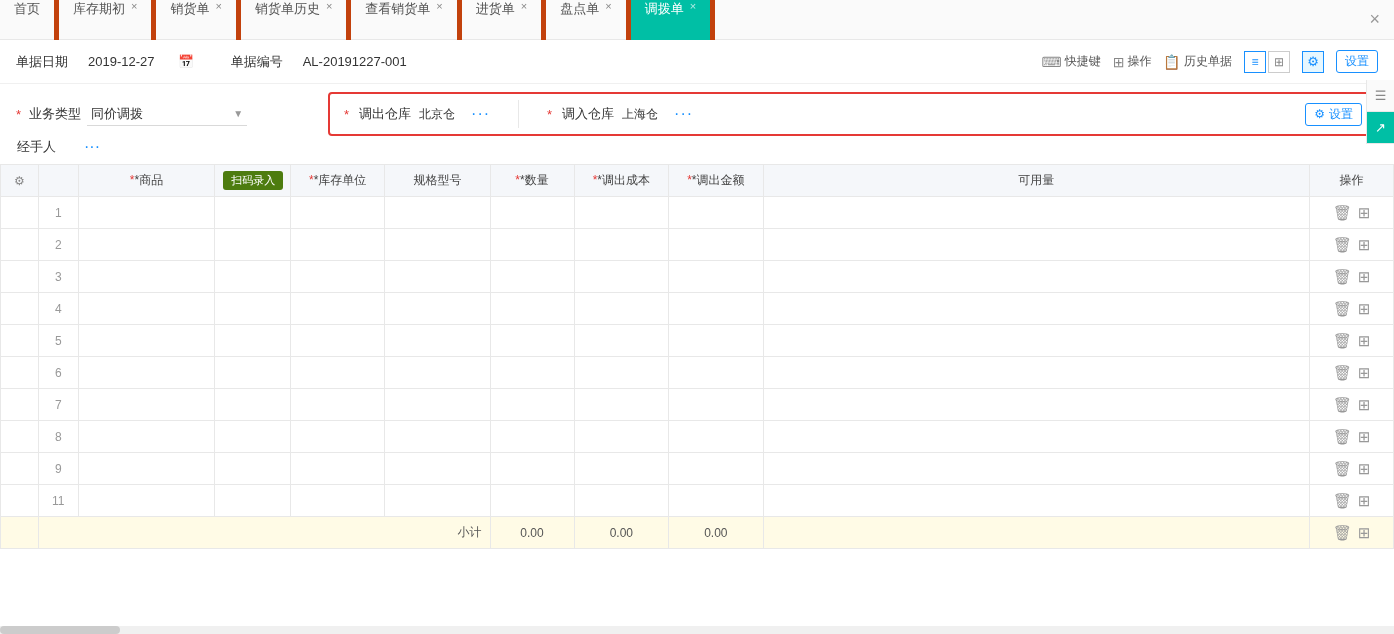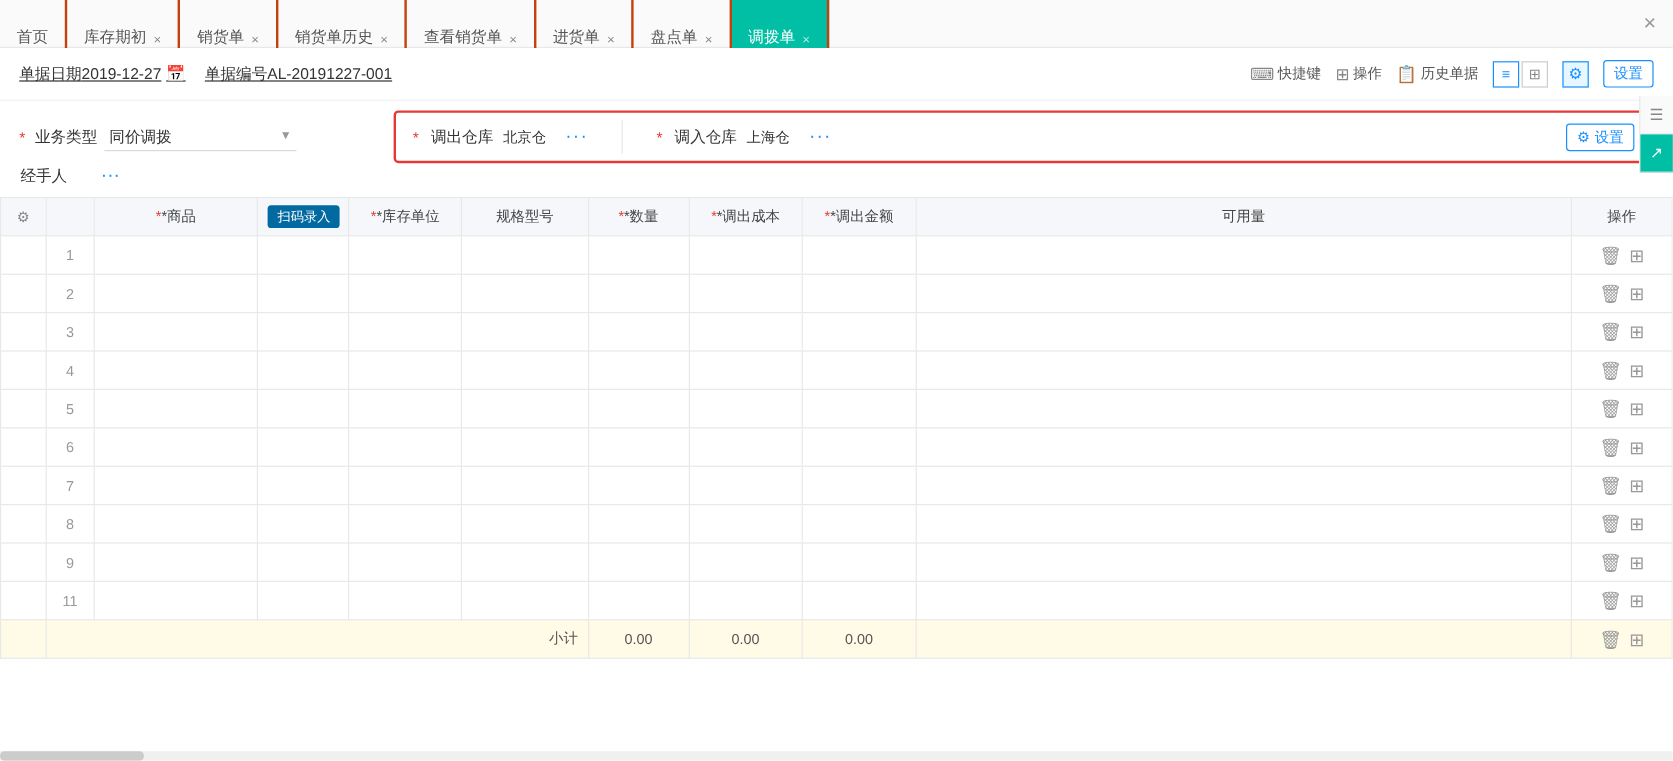--- a/index.html
+++ b/index.html
@@ -5,44 +5,44 @@
     * { box-sizing: border-box; margin: 0; padding: 0; }
     body { font-family: "Microsoft YaHei", "PingFang SC", sans-serif; font-size: 13px; color: #333; background: #fff; overflow: hidden; }
 
     
     .tab-bar {
       display: flex; align-items: center; height: 40px;
       border-bottom: 1px solid #e8e8e8; background: #fafafa;
       padding-left: 0; position: relative;
     }
     .tab-item {
-      display: flex; align-items: flex-end; padding: 0 14px;
+      display: flex; align-items: flex-start; padding: 0 14px;
       height: 40px; cursor: pointer; font-size: 13px; color: #555;
-      border-right: 2px solid #c2410c; white-space: nowrap;
+      border-right: 5px solid #c2410c; white-space: nowrap;
       position: relative;
     }
     .tab-item.active {
       background: #00bfa5; color: #fff; font-weight: 500;
     }
     .tab-item .tab-close {
       margin-left: 6px; font-size: 11px; cursor: pointer; opacity: 0.7;
     }
     .tab-item.active .tab-close { color: #fff; }
     .window-close {
       margin-left: auto; padding: 0 14px; font-size: 18px;
       cursor: pointer; color: #999; height: 40px; display: flex; align-items: center;
     }
 
     
     .toolbar {
       display: flex; align-items: center; height: 44px;
       padding: 0 16px; border-bottom: 1px solid #f0f0f0;
       background: #fff;
     }
-    .toolbar-left { display: flex; align-items: center; gap: 0; flex: 1; text-decoration: underline; }
+    .toolbar-left { display: flex; align-items: center; gap: 20px; flex: 1; }
     .toolbar-right { display: flex; align-items: center; gap: 12px; font-size: 12px; color: #555; }
     .field-label { color: #333; font-size: 13px; }
     .field-value { color: #333; font-size: 13px; font-weight: 500; }
     .calendar-icon { color: #999; margin-left: 4px; cursor: pointer; }
     .toolbar-icon-btn {
       display: flex; align-items: center; gap: 3px; cursor: pointer; color: #555; font-size: 12px;
     }
     .toolbar-icon-btn .icon { font-size: 14px; color: #888; }
     .required-star { color: #e53935; margin-right: 2px; }
     .field-input-val { color: #333; font-size: 12px; }
@@ -75,21 +75,21 @@
     .col-scan { width: 72px; text-align: center; }
     .col-unit { width: 90px; }
     .col-spec { width: 100px; }
     .col-qty { width: 80px; }
     .col-cost { width: 90px; }
     .col-amount { width: 90px; }
     .col-avail { width: 80px; }
     .col-ops { width: 80px; text-align: center; }
 
     .scan-btn {
-      background: #0369a1; color: #fff; border: none; border-radius: 3px;
+      background: #4d7c0f; color: #fff; border: none; border-radius: 3px;
       padding: 2px 8px; font-size: 11px; cursor: pointer; text-align: right;
     }
     .op-icons { display: flex; align-items: center; justify-content: center; gap: 6px; }
     .op-icon { color: #999; cursor: pointer; font-size: 15px; }
     .required-col { color: #e53935; }
 
     
     .right-panel {
       position: absolute; right: 0; top: 40px; width: 28px;
       display: flex; flex-direction: column; align-items: center;

